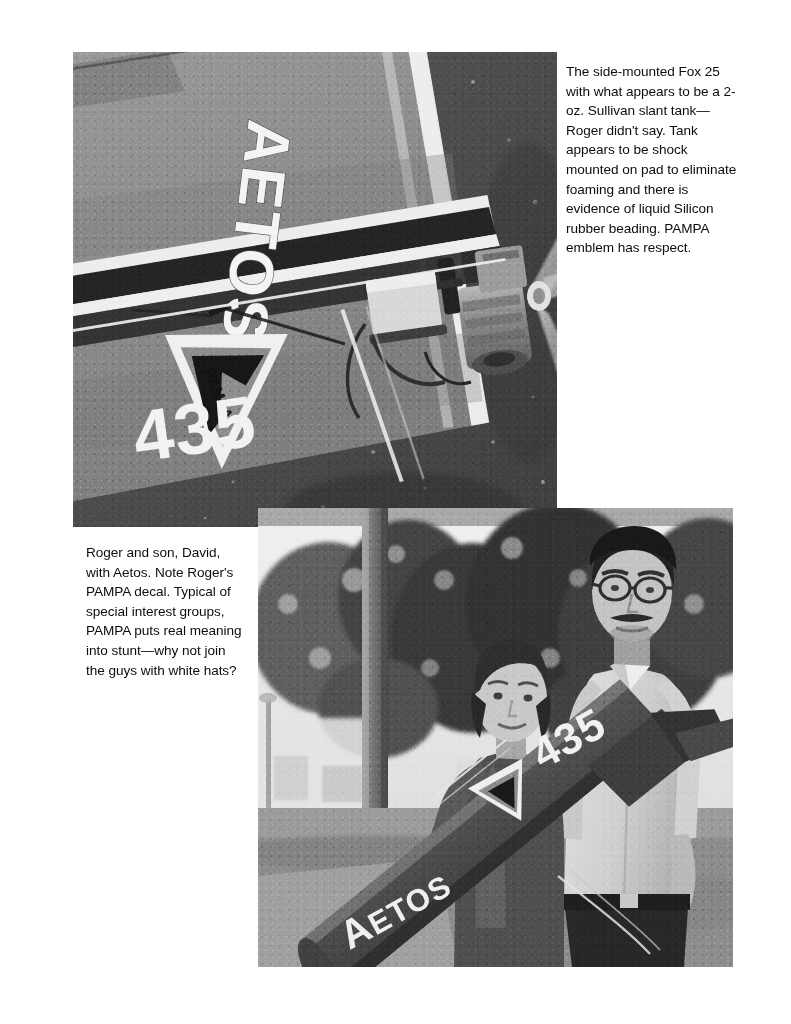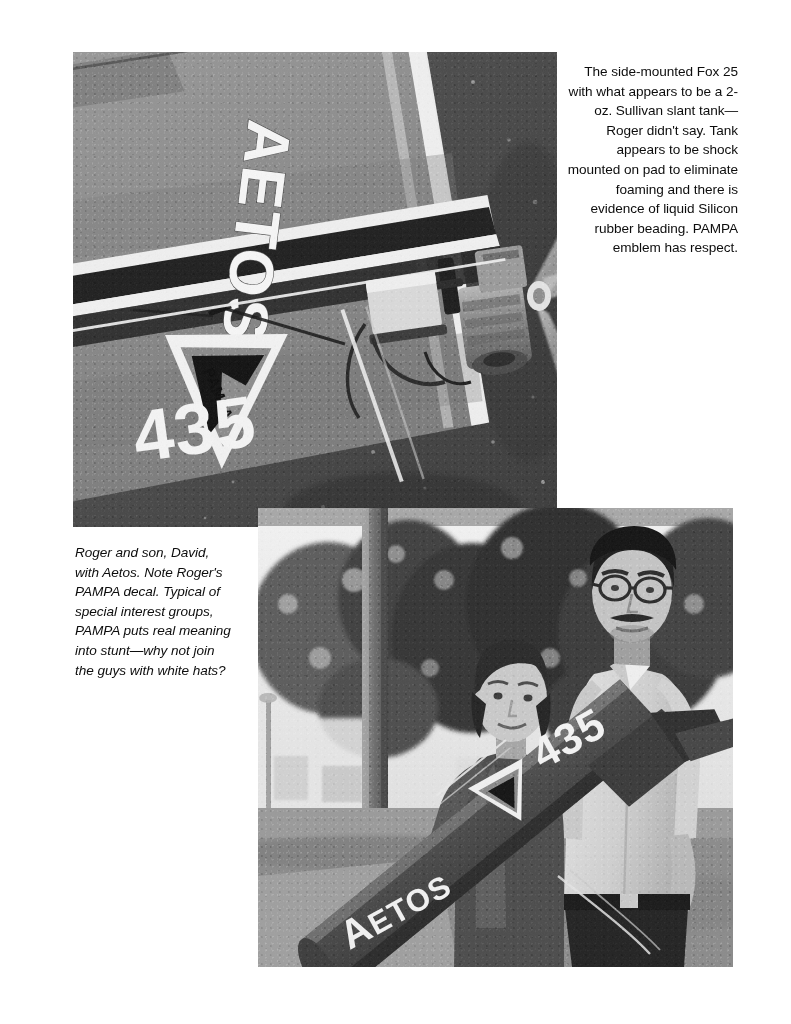--- a/index.html
+++ b/index.html
@@ -29,27 +29,25 @@
     font-size: 13.6px;
     line-height: 19.6px;
     color: #0d0d0d;
     letter-spacing: -0.05px;
     white-space: pre-line;
   }
   #caption-engine {
     left: 566px;
     top: 62px;
     width: 172px;
-    text-align: right;
   }
   #caption-family {
-    left: 75px;
+    left: 86px;
     top: 543px;
     width: 160px;
-    font-style: italic;
   }
 
   
   .photo {
     position: absolute;
     overflow: hidden;
     background: #6e6e6e;
   }
   #photo-engine {
     left: 73px;

